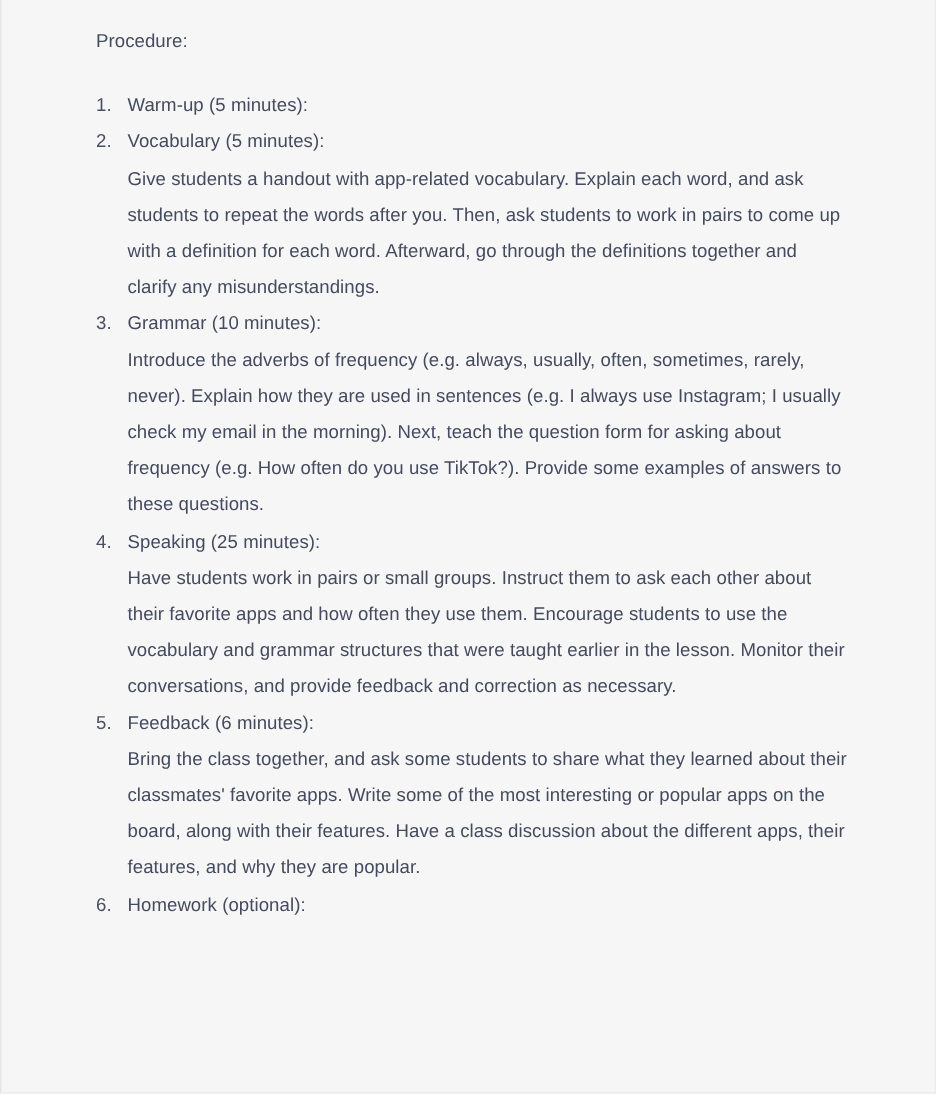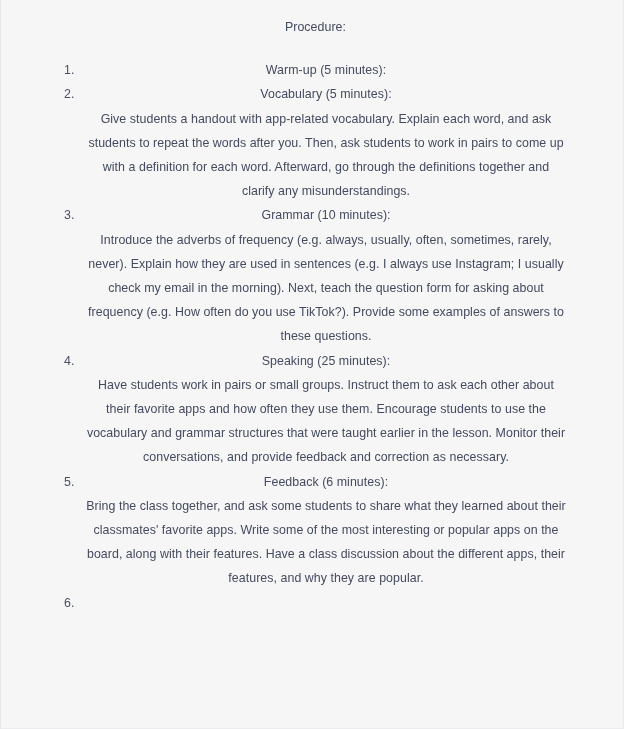--- a/index.html
+++ b/index.html
@@ -18,21 +18,20 @@
     position: relative;
     box-sizing: border-box;
     width: 624px;
     height: 729px;
     background: #f6f6f7;
     border-left: 1px solid #e6e6e8;
     border-right: 1px solid #ececee;
     border-bottom: 1px solid #ececee;
     padding: 14px 56px 0 63px;
     overflow: hidden;
-    text-align: center;
   }
 
   .doc {
     color: #444b5e;
     font-size: 12.4px;
     line-height: 24.2px;
     letter-spacing: 0.05px;
   }
 
   .section-heading {
@@ -110,18 +109,19 @@
         <span class="step-title">Speaking (25 minutes):</span>
         <span class="step-body">Have students work in pairs or small groups. Instruct them to ask each other about their favorite apps and how often they use them. Encourage students to use the vocabulary and grammar structures that were taught earlier in the lesson. Monitor their conversations, and provide feedback and correction as necessary.</span>
       </li>
 
       <li>
         <span class="step-title">Feedback (6 minutes):</span>
         <span class="step-body">Bring the class together, and ask some students to share what they learned about their classmates' favorite apps. Write some of the most interesting or popular apps on the board, along with their features. Have a class discussion about the different apps, their features, and why they are popular.</span>
       </li>
 
       <li>
+        <span class="step-title">Homework (optional):</span>
       </li>
 
     </ol>
 
   </div>
 </div>
 
 </body></html>

